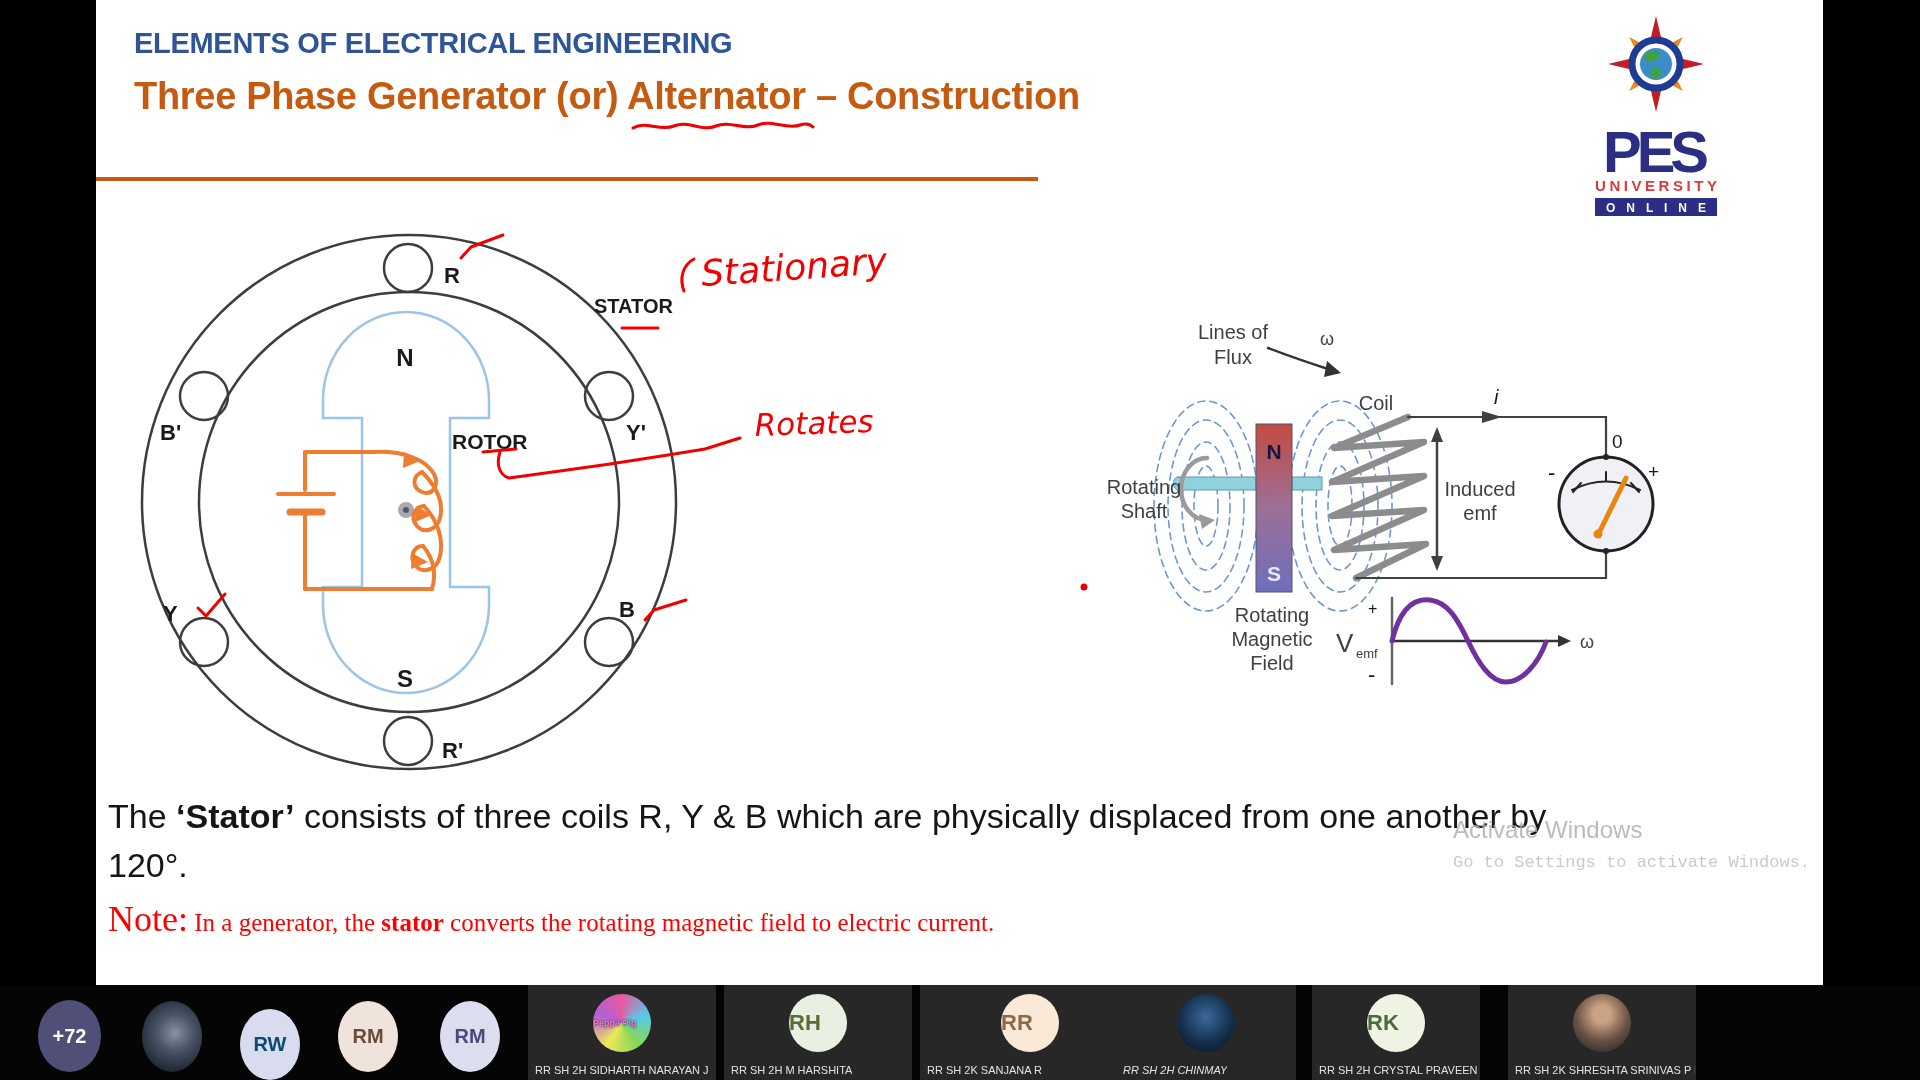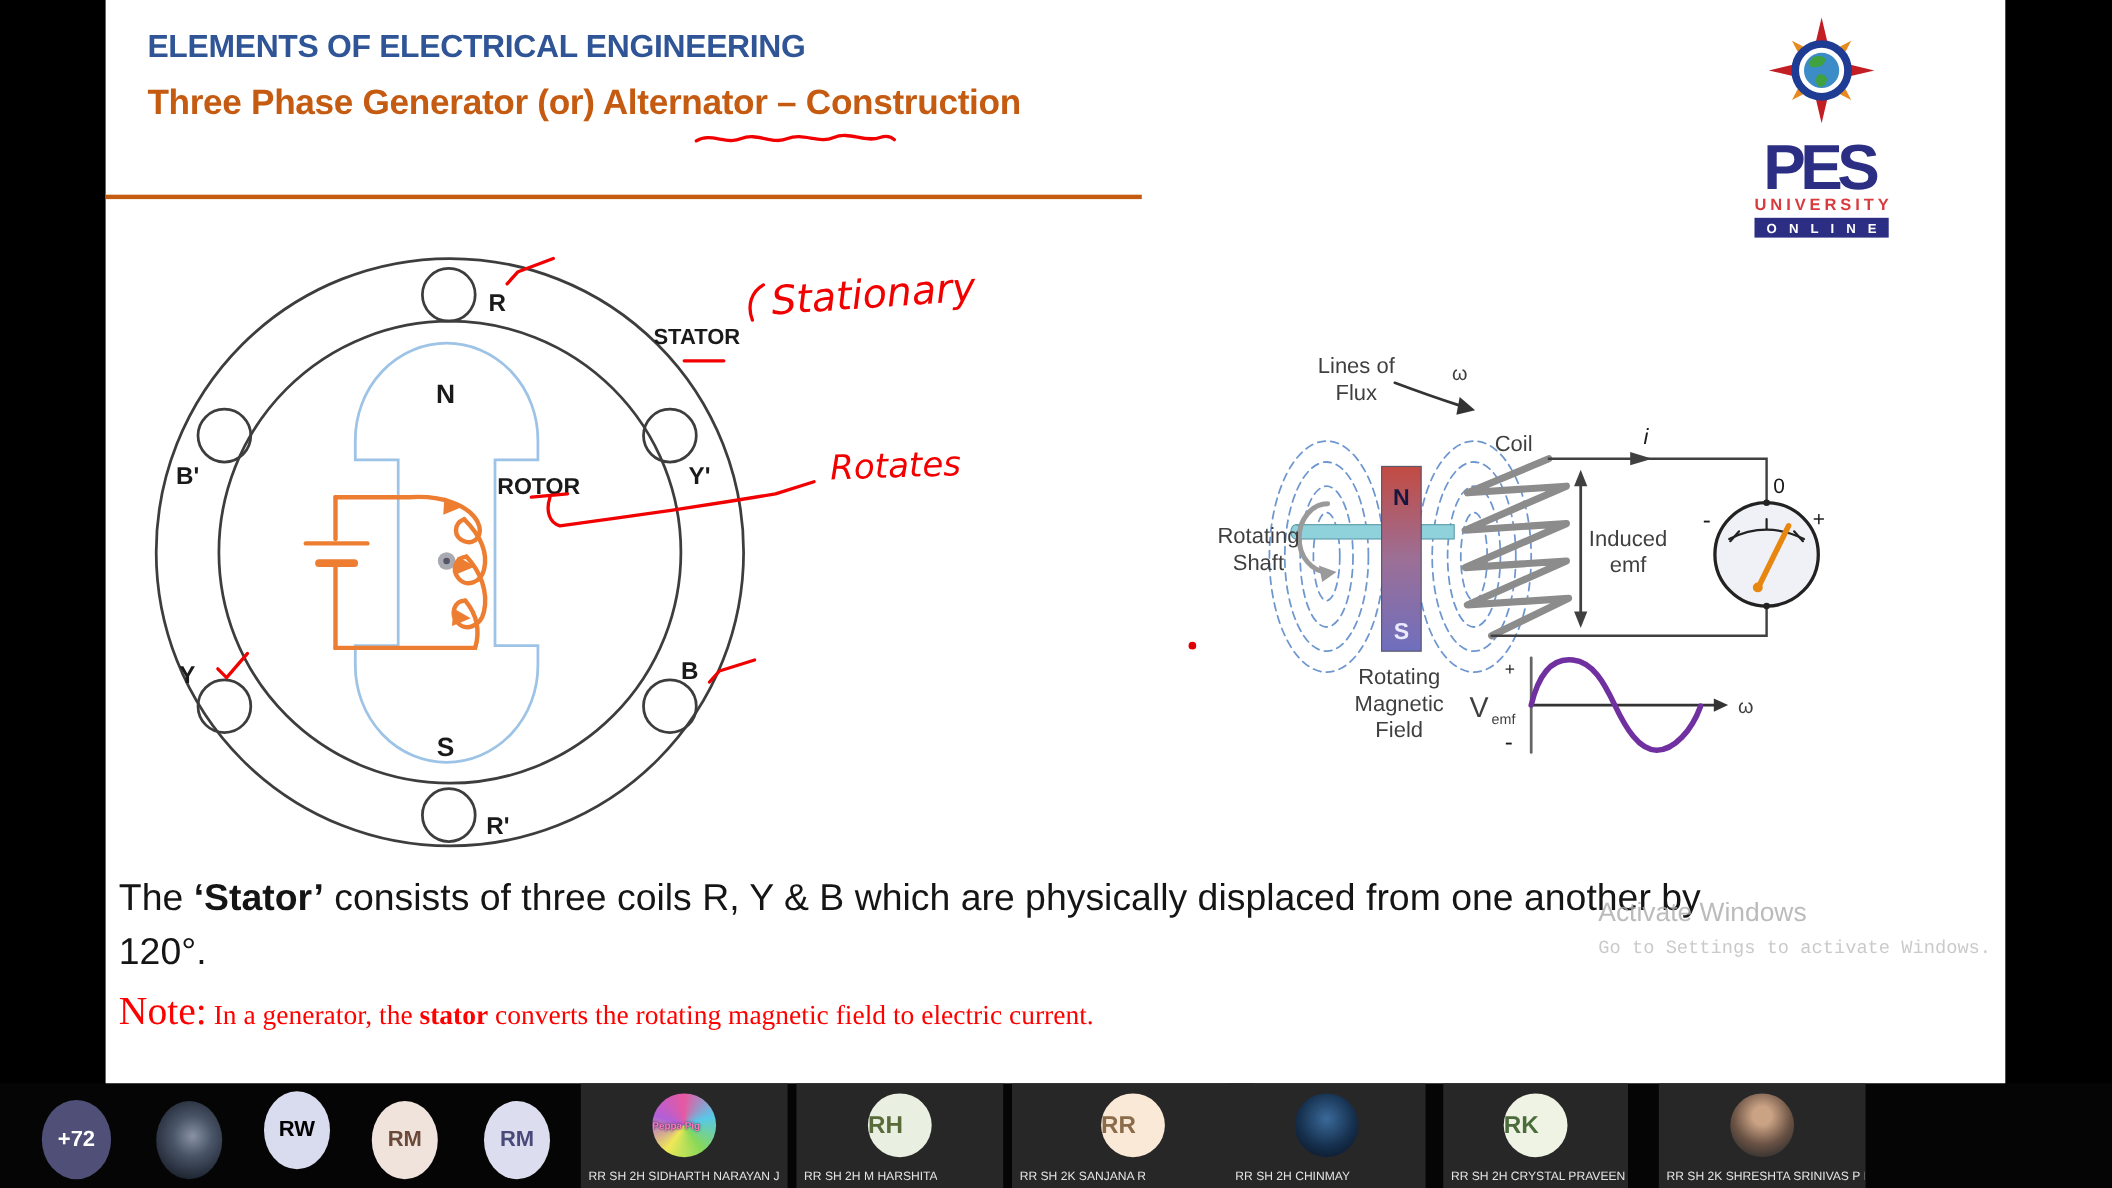--- a/index.html
+++ b/index.html
@@ -1,21 +1,21 @@
 <!DOCTYPE html>
 <html style="--title_blue: #2F5597; --accent_orange: #C55A11; --annotation_red: #F20000; --note_red: #FF0000; --rotor_blue: #9DC3E6; --winding_orange: #ED7D31; --flux_blue: #5585C8; --shaft_cyan: #8FD2DC; --sine_purple: #7030A0; --active_tile_bg: #4B4A5F;"><head>
 <meta charset="utf-8">
 <style>
   html,body{margin:0;padding:0;background:#000;width:1920px;height:1080px;overflow:hidden;
     font-family:"Liberation Sans",sans-serif;}
   .stage{position:relative;width:1920px;height:1080px;background:#000;}
   .slide{position:absolute;left:96px;top:0;width:1727px;height:985px;background:#fff;overflow:hidden;}
   .title{position:absolute;left:38px;top:27px;font-size:29px;font-weight:bold;letter-spacing:-0.3px;
     color:var(--title_blue,#2F5597);}
-  .subtitle{position:absolute;left:38px;top:75px;font-size:32px;font-weight:bold;letter-spacing:-0.3px;
+  .subtitle{position:absolute;left:38px;top:75px;font-size:38px;font-weight:bold;letter-spacing:-0.3px;
     color:var(--accent_orange,#C55A11);}
   .divider{position:absolute;left:0;top:177px;width:942px;height:4px;background:var(--accent_orange,#C55A11);}
   .logo{position:absolute;left:1494px;top:6px;width:132px;height:212px;}
   .diagram-layer{position:absolute;left:0;top:0;width:1727px;height:985px;}
   .body-text{position:absolute;left:12px;top:792px;width:1700px;font-size:34px;line-height:49px;color:#151515;}
   .body-text b{font-weight:bold;}
   .note-text{position:absolute;left:12px;top:898px;width:1500px;color:var(--note_red,#FF0000);
     font-family:"Liberation Serif",serif;font-size:25px;}
   .note-label{font-size:36px;}
   .note-bold{font-weight:bold;}
@@ -209,42 +209,42 @@
 
     <div class="watermark">
       <div class="w1">Activate Windows</div>
       <div class="w2">Go to Settings to activate Windows.</div>
     </div>
   </div>
 
   <div class="bottom-bar">
     <div class="pill" style="left:38px;top:15px;width:63px;height:72px;background:#4F4F78;color:#fff;">+72</div>
     <div class="pill" style="left:142px;top:16px;width:60px;height:71px;background:radial-gradient(circle at 55% 45%, #8a93a5 0%, #4a5568 35%, #1d2430 78%);"></div>
-    <div class="pill" style="left:240px;top:7px;width:60px;height:71px;background:#D9DCEF;color:#000000;">RW</div>
+    <div class="pill" style="left:240px;top:24px;width:60px;height:71px;background:#D9DCEF;color:#0c4a6e;">RW</div>
     <div class="pill" style="left:338px;top:16px;width:60px;height:71px;background:#EFE3DC;color:#6B4A3A;">RM</div>
     <div class="pill" style="left:440px;top:16px;width:60px;height:71px;background:#DDDDF0;color:#4A4A7A;">RM</div>
 
     <div class="tile" style="left:528px;width:188px;">
       <div class="tile-avatar" style="background:conic-gradient(#e858a0,#58c8e8,#88d858,#f0e858,#b060d8,#e858a0);">
         <span class="peppa-text">Peppa Pig</span>
       </div>
       <div class="tile-name">RR SH 2H SIDHARTH NARAYAN J</div>
     </div>
 
     <div class="tile" style="left:724px;width:188px;">
       <div class="tile-avatar" style="background:#E9EFE1;color:#5A6B3A;">RH</div>
       <div class="tile-name">RR SH 2H M HARSHITA</div>
     </div>
 
     <div class="tile" style="left:920px;width:220px;">
       <div class="tile-avatar" style="background:#FBE9D7;color:#8A6B4A;">RR</div>
       <div class="tile-name">RR SH 2K SANJANA R</div>
     </div>
 
-    <div class="tile" style="left:1116px;width:180px;">
+    <div class="tile" style="left:1116px;width:180px;font-style:italic;">
       <div class="tile-avatar" style="background:radial-gradient(circle at 50% 40%, #3a6a9a 0%, #16304e 55%, #0a1626 90%);"></div>
       <div class="tile-name">RR SH 2H CHINMAY</div>
     </div>
 
     <div class="tile" style="left:1312px;width:168px;">
       <div class="tile-avatar" style="background:#EFF3E3;color:#4A6B3A;">RK</div>
       <div class="tile-name">RR SH 2H CRYSTAL PRAVEEN KUMAR</div>
     </div>
 
     <div class="tile" style="left:1508px;width:188px;">

